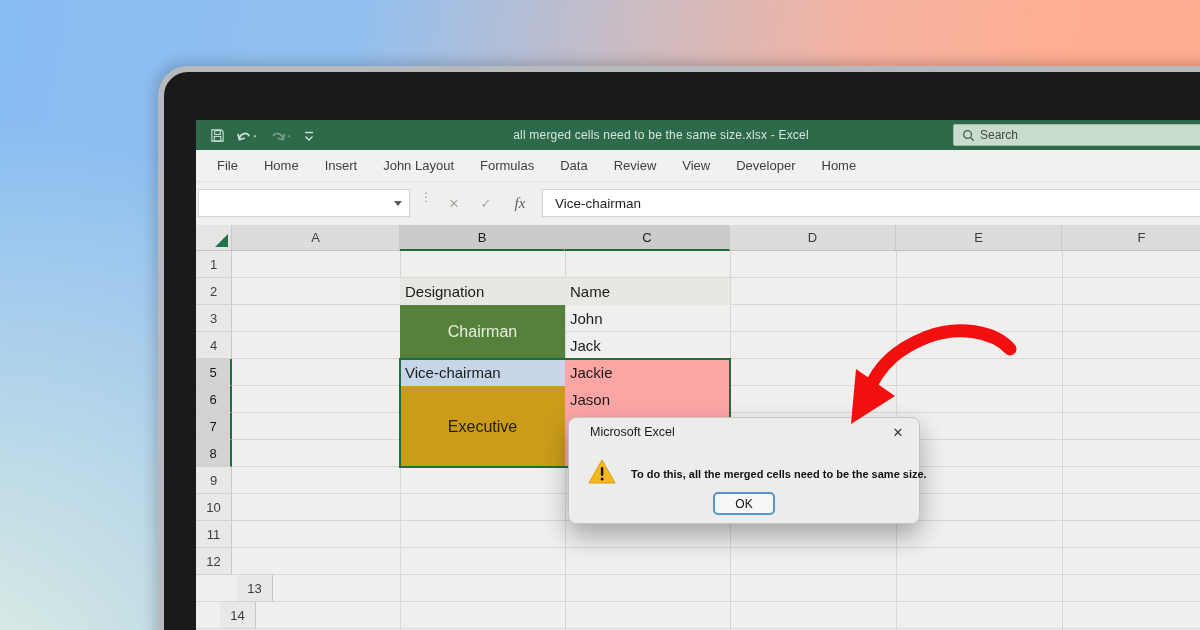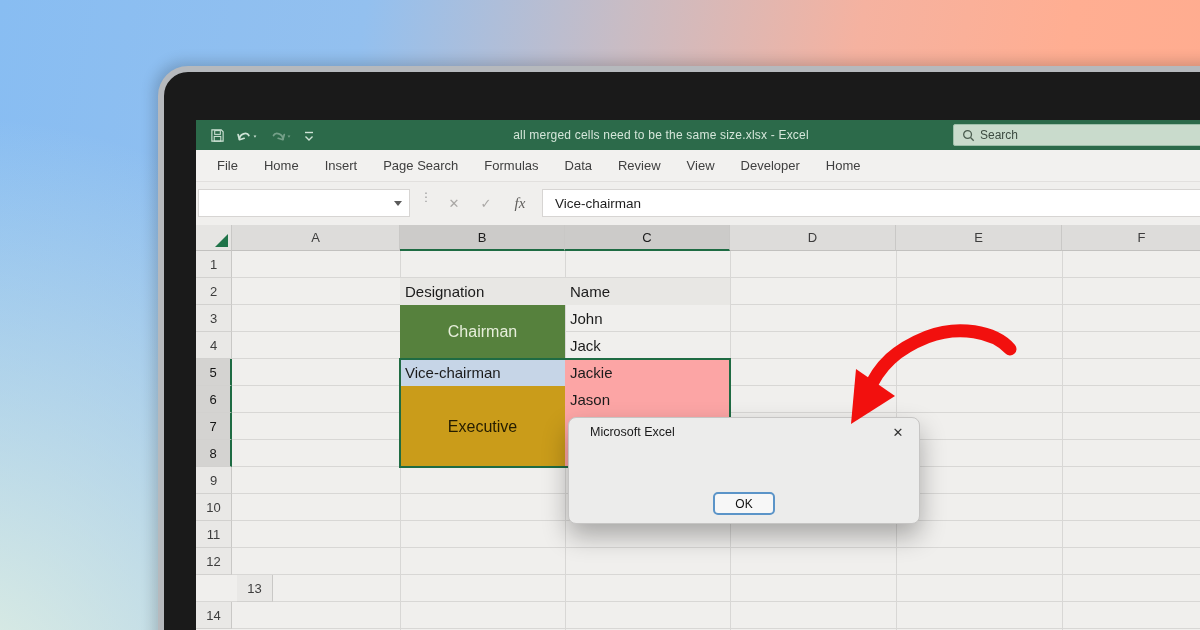--- a/index.html
+++ b/index.html
@@ -188,21 +188,21 @@
               <path d="M9.2 9.2 L12.6 12.6" stroke="#4c5e51" stroke-width="1.4"></path>
             </svg>
           <span>Search</span>
         </div>
       </div>
 
       <div class="menubar">
           <div class="menutab">File</div>
           <div class="menutab">Home</div>
           <div class="menutab">Insert</div>
-          <div class="menutab">Page Search</div>
+          <div class="menutab">John Layout</div>
           <div class="menutab">Formulas</div>
           <div class="menutab">Data</div>
           <div class="menutab">Review</div>
           <div class="menutab">View</div>
           <div class="menutab">Developer</div>
           <div class="menutab">Home</div>
         </div>
 
       <div class="formularow">
         <div class="namebox">
@@ -243,21 +243,21 @@
             <div class="rowhdr" style="top: 107px;">4</div>
             <div class="rowhdr sel" style="top: 134px;">5</div>
             <div class="rowhdr sel" style="top: 161px;">6</div>
             <div class="rowhdr sel" style="top: 188px;">7</div>
             <div class="rowhdr sel" style="top: 215px;">8</div>
             <div class="rowhdr" style="top: 242px;">9</div>
             <div class="rowhdr" style="top: 269px;">10</div>
             <div class="rowhdr" style="top: 296px;">11</div>
             <div class="rowhdr" style="top: 323px;">12</div>
             <div class="rowhdr" style="top: 350px; margin-left: 41px;">13</div>
-            <div class="rowhdr" style="top: 377px;">14</div>
+            <div class="rowhdr" style="top: 377px; margin-left: 24px;">14</div>
           </div>
         <div id="cells">
             <div class="cell label" style="left: 204px; top: 53px; width: 165px; height: 27px;">Designation</div>
             <div class="cell label" style="left: 369px; top: 53px; width: 165px; height: 27px;">Name</div>
             <div class="cell green" style="left: 204px; top: 80px; width: 165px; height: 54px;">Chairman</div>
             <div class="cell plain" style="left: 369px; top: 80px; width: 165px; height: 27px;">John</div>
             <div class="cell plain" style="left: 369px; top: 107px; width: 165px; height: 27px;">Jack</div>
             <div class="cell blue" style="left: 204px; top: 134px; width: 165px; height: 27px;">Vice-chairman</div>
             <div class="cell selected" style="left: 369px; top: 134px; width: 165px; height: 27px;">Jackie</div>
             <div class="cell gold" style="left: 204px; top: 161px; width: 165px; height: 81px;">Executive</div>
@@ -266,20 +266,30 @@
           </div>
         <div class="selection-border" id="selbox" style="left: 203px; top: 133px; width: 332px; height: 110px;"></div>
       </div>
 
     </div>
   </div>
 
   <div class="dialog">
     <div class="dlg-title">Microsoft Excel</div>
     <div class="dlg-close">✕</div>
+    <div class="dlg-body">
+      <span>
+        <svg width="30" height="28" viewBox="0 0 30 28">
+            <path d="M15 2 L28 25 H2 Z" fill="#f5b81d" stroke="#d99a10" stroke-width="1" stroke-linejoin="round"></path>
+            <rect x="13.9" y="9" width="2.4" height="9" rx="1.2" fill="#111"></rect>
+            <circle cx="15.1" cy="21" r="1.5" fill="#111"></circle>
+          </svg>
+      </span>
+      <span class="dlg-msg">To do this, all the merged cells need to be the same size.</span>
+    </div>
     <div class="dlg-ok">OK</div>
   </div>
 
   <svg class="arrow-svg" width="1200" height="630" viewBox="0 0 1200 630">
     <path d="M1010 349 C 994 331, 958 325, 927 337 C 897 349, 879 365, 868 392" fill="none" stroke="#f2100e" stroke-width="13" stroke-linecap="round"></path>
     <polygon points="851,424 895,396 856,369" fill="#f2100e"></polygon>
   </svg>
 
 </div>
 

